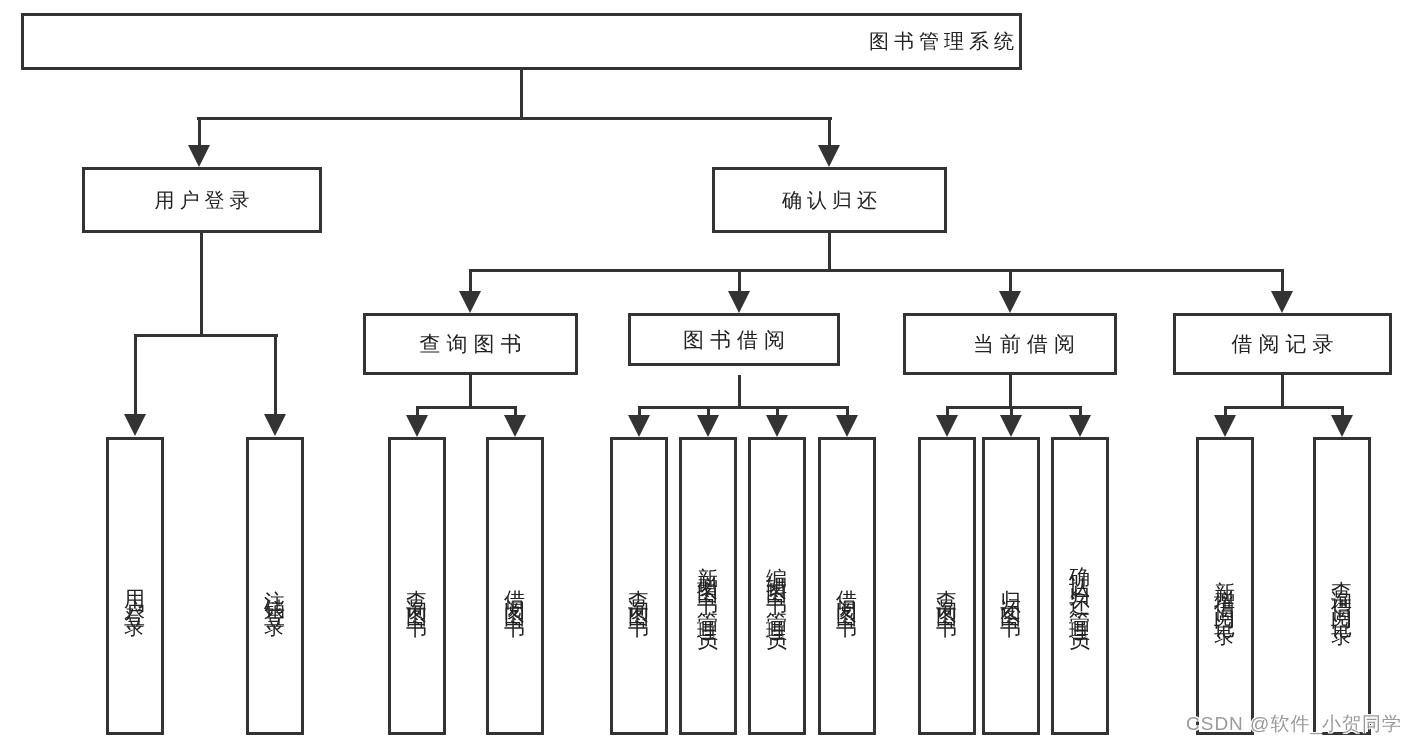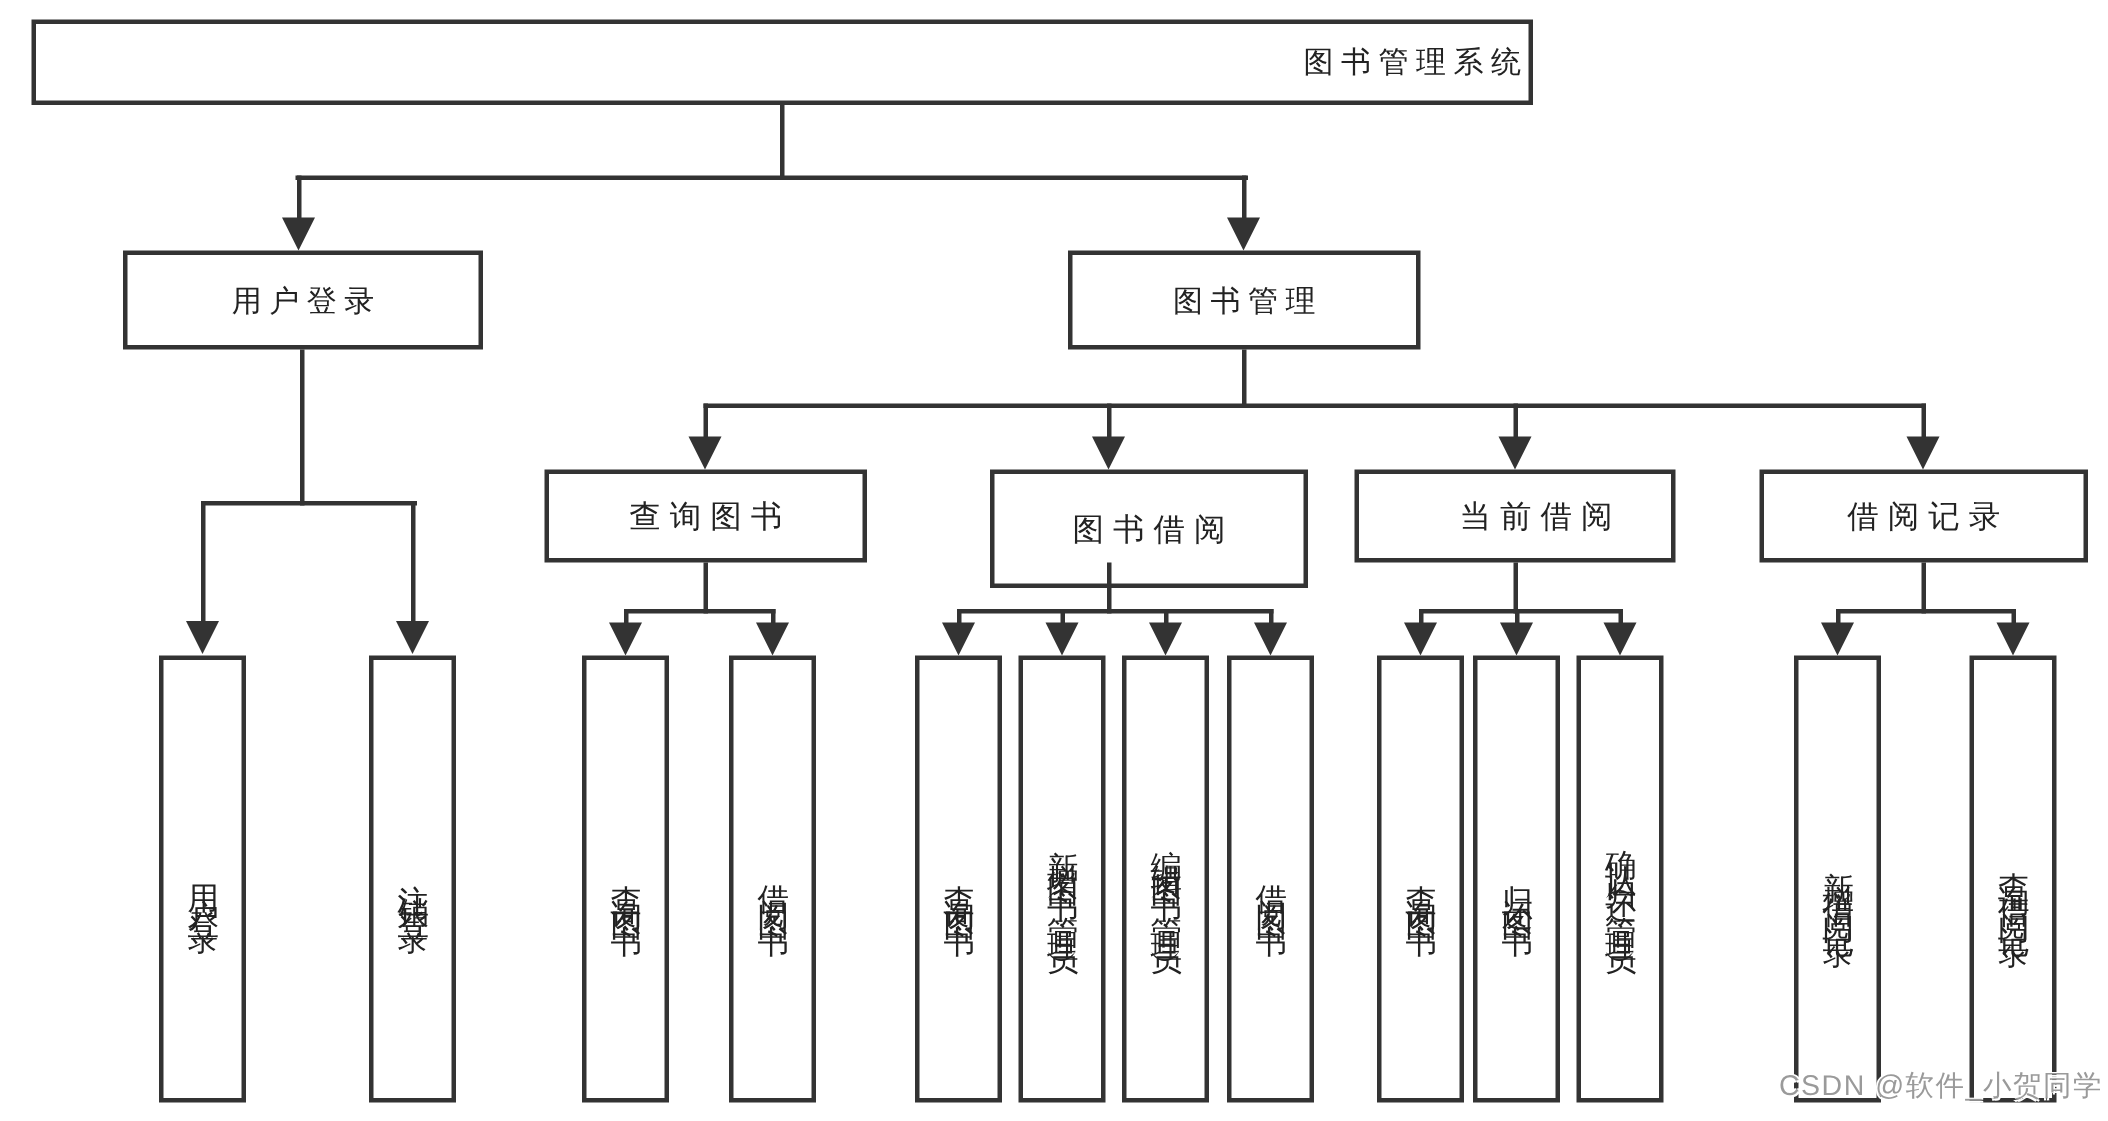--- a/index.html
+++ b/index.html
@@ -58,27 +58,27 @@
 <div class="stage">
 
   <div class="box" style="left:21px;top:13px;width:1001px;height:57px;justify-content:flex-end;">
     <span class="h-label">图书管理系统</span>
   </div>
 
   <div class="box" style="left:82px;top:167px;width:240px;height:66px;">
     <span class="h-label">用户登录</span>
   </div>
   <div class="box" style="left:712px;top:167px;width:235px;height:66px;">
-    <span class="h-label">图书管理</span>
+    <span class="h-label">确认归还</span>
   </div>
 
   <div class="box" style="left:363px;top:313px;width:215px;height:62px;">
     <span class="l3-label">查询图书</span>
   </div>
-  <div class="box" style="left:660px;top:313px;width:212px;height:79px;">
+  <div class="box" style="left:628px;top:313px;width:212px;height:53px;">
     <span class="l3-label">图书借阅</span>
   </div>
   <div class="box" style="left:903px;top:313px;width:214px;height:62px;padding-left:28px;">
     <span class="l3-label">当前借阅</span>
   </div>
   <div class="box" style="left:1173px;top:313px;width:219px;height:62px;">
     <span class="l3-label">借阅记录</span>
   </div>
 
   <div class="box" style="left:106px;top:437px;width:58px;height:298px;">

